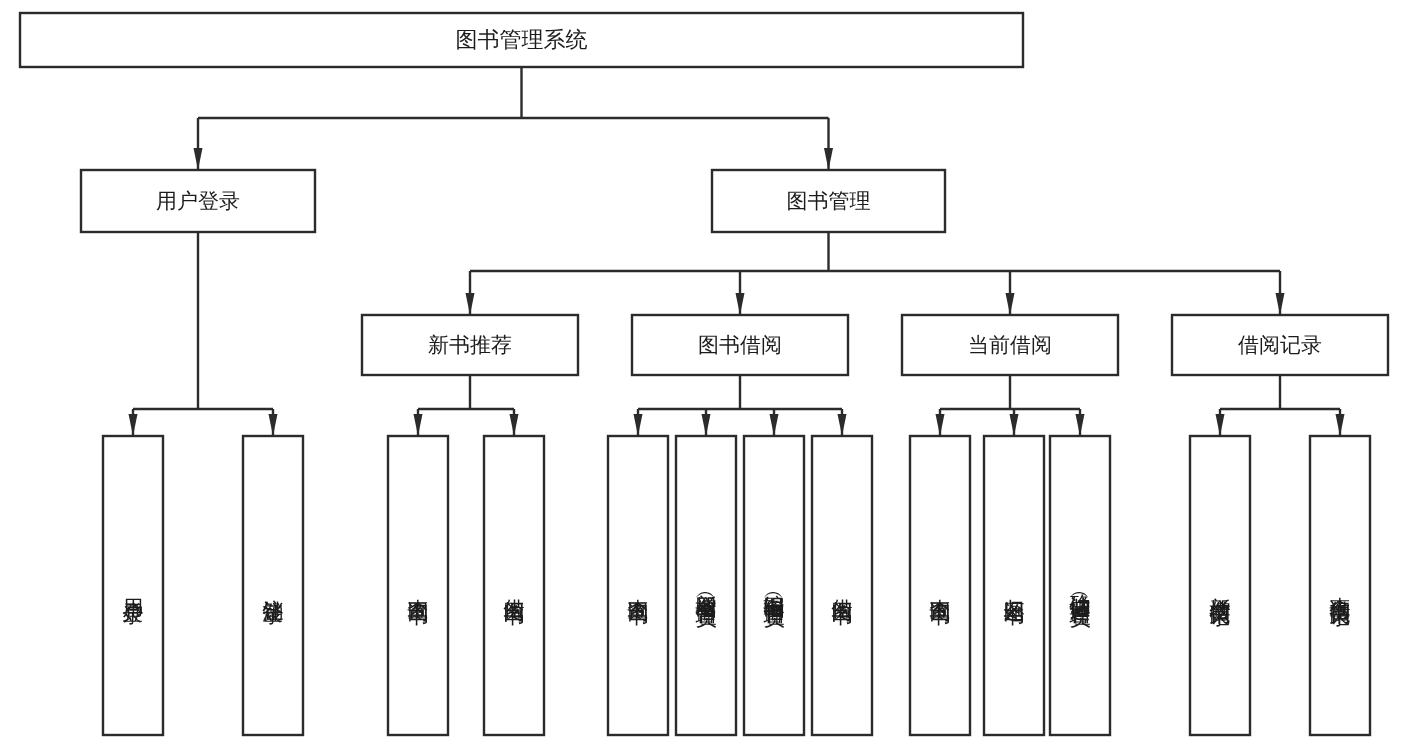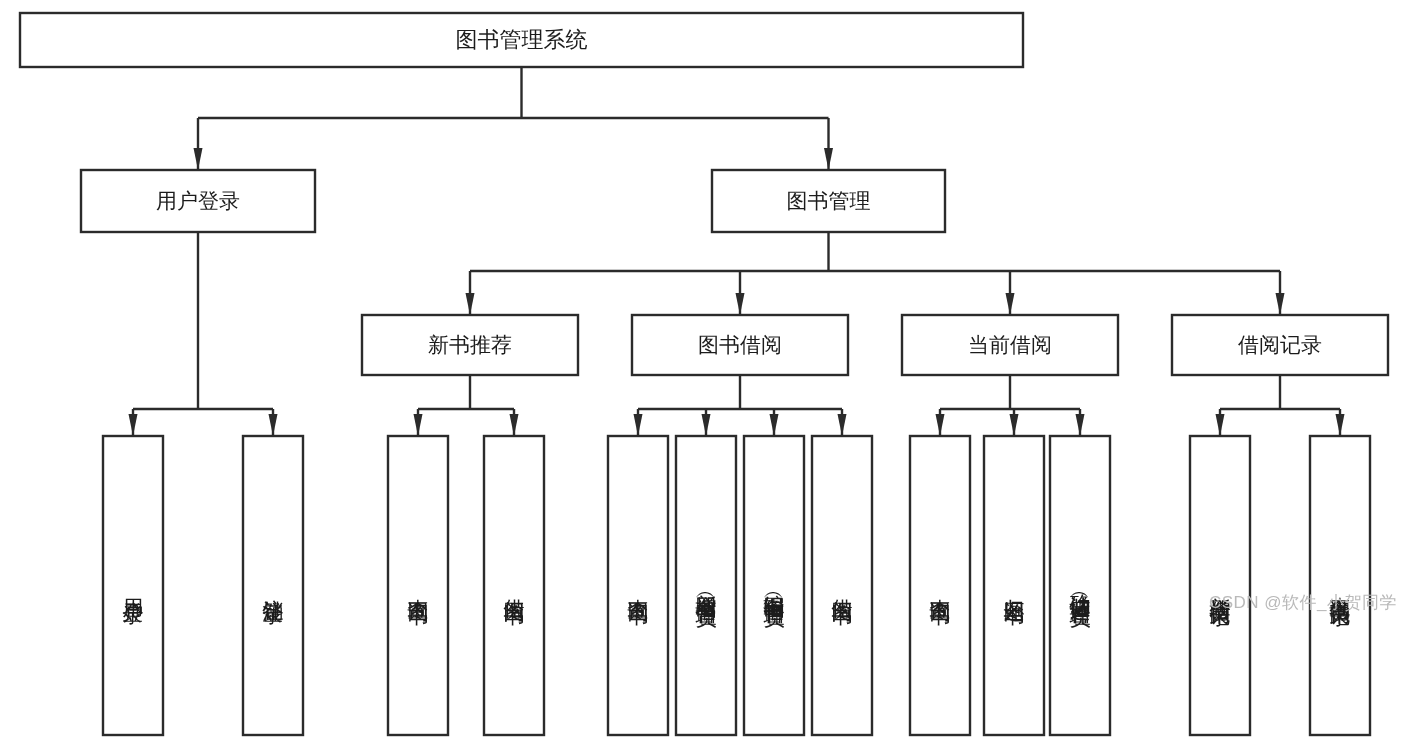--- a/index.html
+++ b/index.html
@@ -183,14 +183,13 @@
       <div class="leaf-label" style="left: 676px; top: 436px; width: 60px; height: 299px; display: flex; align-items: center; justify-content: center;">新增图书（管理员）</div>
       <div class="leaf-label" style="left: 744px; top: 436px; width: 60px; height: 299px; display: flex; align-items: center; justify-content: center;">编辑图书（管理员）</div>
       <div class="leaf-label" style="left: 812px; top: 436px; width: 60px; height: 299px; display: flex; align-items: center; justify-content: center;">借阅图书</div>
       <div class="leaf-label" style="left: 910px; top: 436px; width: 60px; height: 299px; display: flex; align-items: center; justify-content: center;">查询图书</div>
       <div class="leaf-label" style="left: 984px; top: 436px; width: 60px; height: 299px; display: flex; align-items: center; justify-content: center;">归还图书</div>
       <div class="leaf-label" style="left: 1050px; top: 436px; width: 60px; height: 299px; display: flex; align-items: center; justify-content: center;">确认归还（管理员）</div>
       <div class="leaf-label" style="left: 1190px; top: 436px; width: 60px; height: 299px; display: flex; align-items: center; justify-content: center;">新增借阅记录</div>
       <div class="leaf-label" style="left: 1310px; top: 436px; width: 60px; height: 299px; display: flex; align-items: center; justify-content: center;">查询借阅记录</div>
     </div>
 
-  <div id="watermark">CSDN @软件_小贺同学</div>
 </div>
 
 </body></html>

